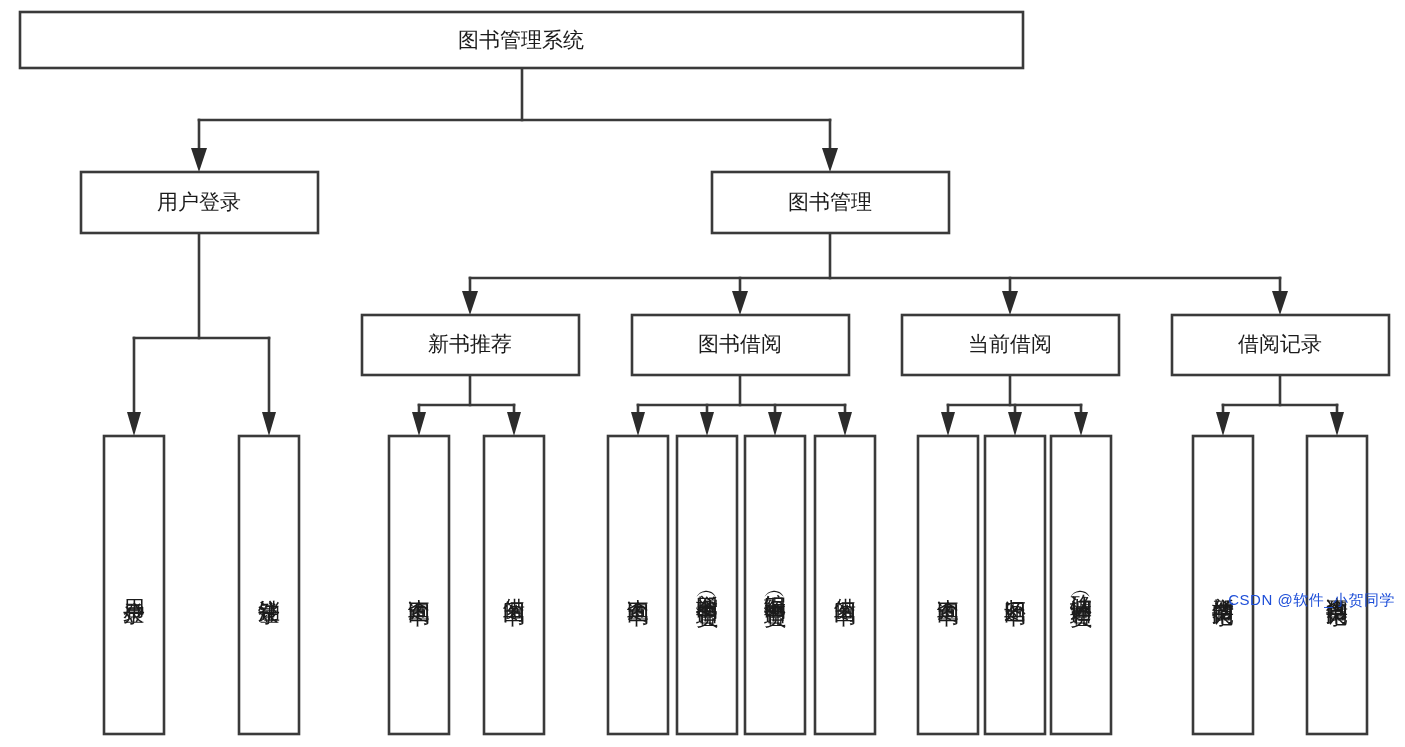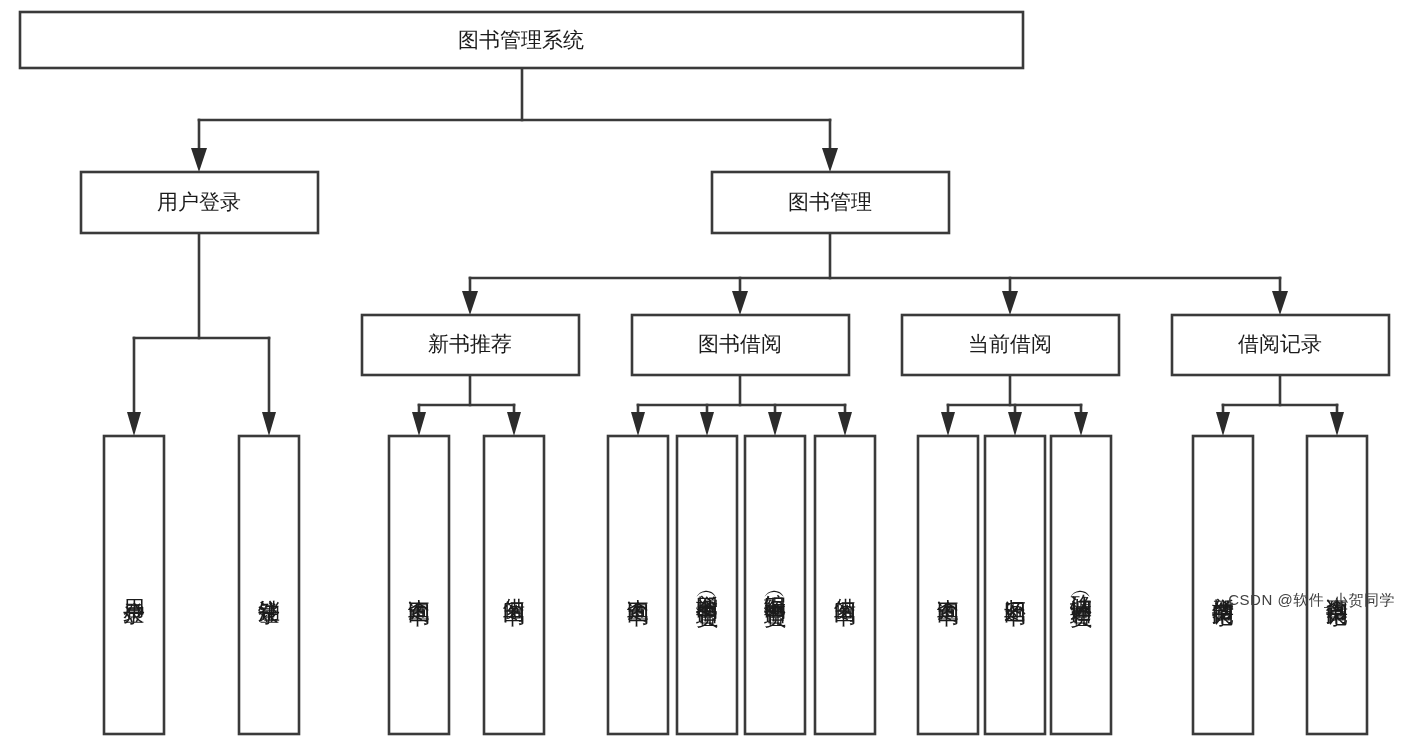--- a/index.html
+++ b/index.html
@@ -32,21 +32,21 @@
     letter-spacing:2px;
     color:#1b1b1b;
     white-space:nowrap;
     text-align:center;
   }
   .watermark{
     position:absolute;
     right:10px;bottom:6px;
     font-family:"Liberation Sans","DejaVu Sans",sans-serif;
     font-size:15px;
-    color:#404040;
+    color:#1d4ed8;
     letter-spacing:0.5px;
     white-space:nowrap;
   }
 </style>
 </head>
 <body>
 
 <div id="diagram-root">
 
   <svg class="flow" viewBox="0 0 1405 747">

